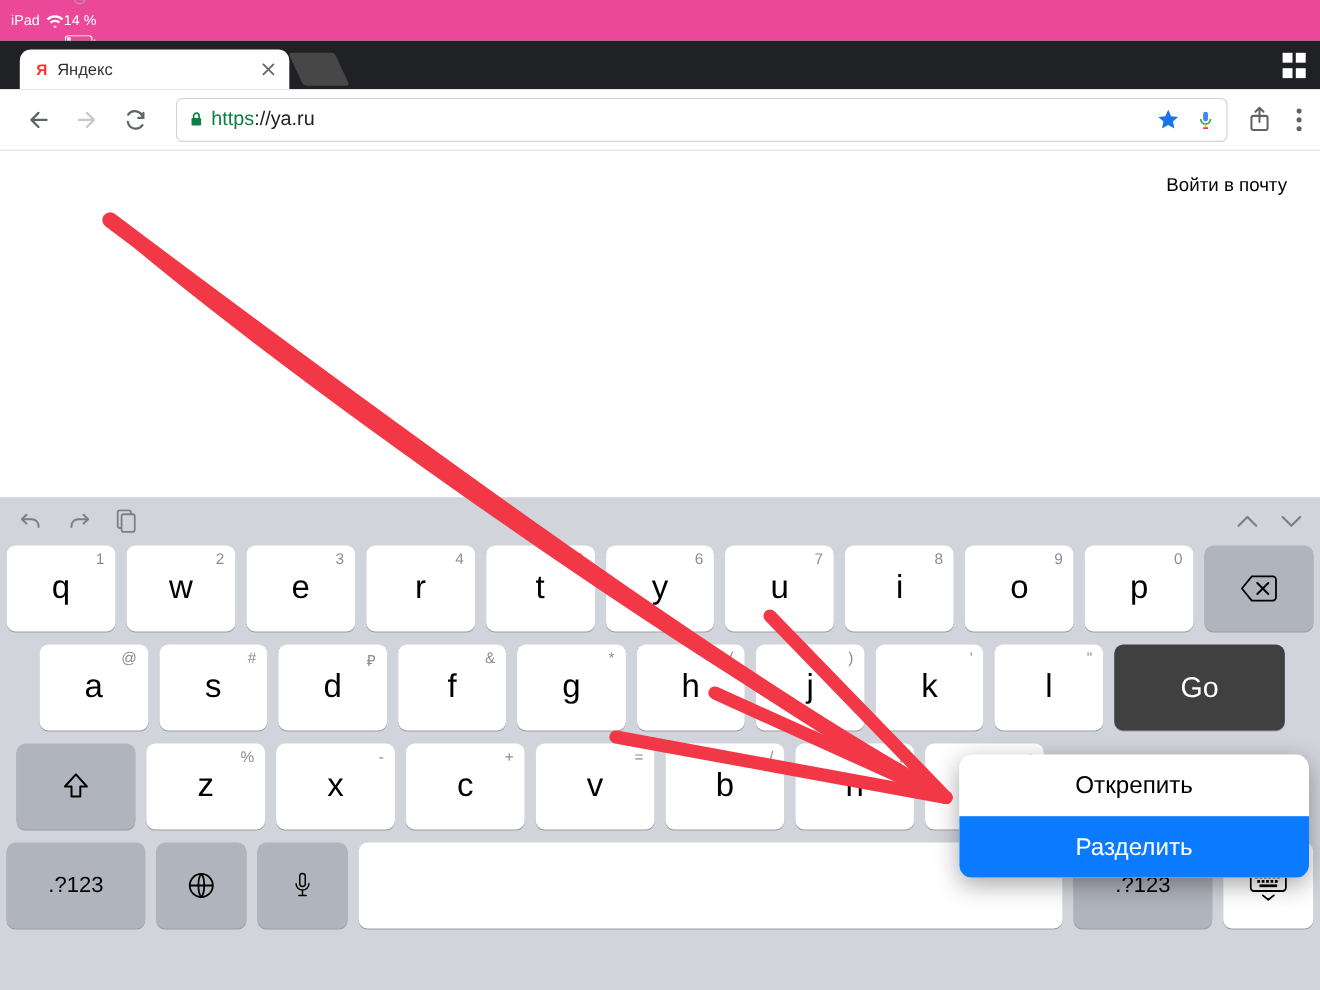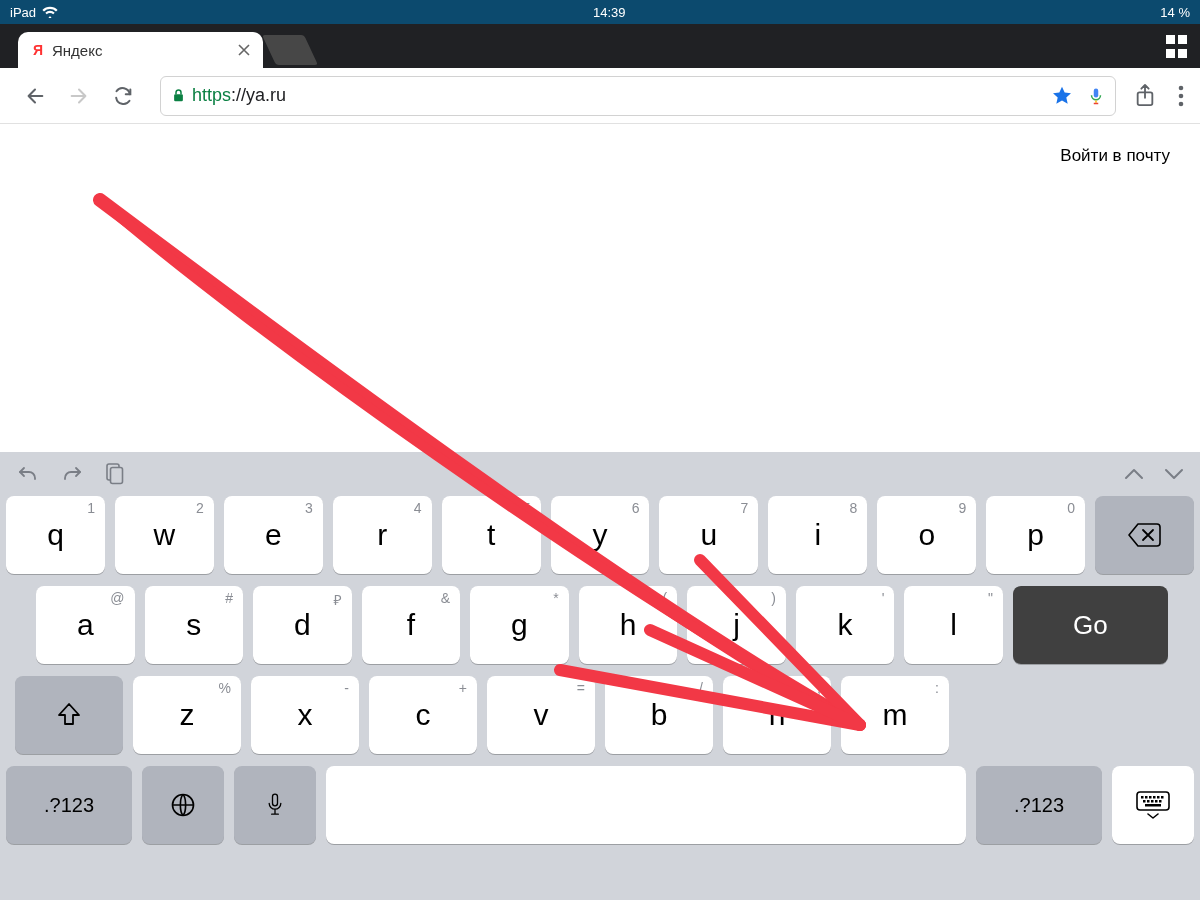--- a/index.html
+++ b/index.html
@@ -1,19 +1,19 @@
 <!DOCTYPE html>
 <html><head>
 <meta charset="utf-8">
 <style>
   * { box-sizing: border-box; margin: 0; padding: 0; font-family: -apple-system, "Helvetica Neue", Helvetica, Arial, sans-serif; }
   html, body { width: 1200px; height: 900px; background: #fff; overflow: hidden; }
 
   
-  .statusbar { height: 24px; background: #0c4a6e; color: #fff; display: flex; align-items: center; font-size: 13px; padding: 0 10px; }
+  .statusbar { height: 37px; background: #ec4899; color: #fff; display: flex; align-items: center; font-size: 13px; padding: 0 10px; }
   .statusbar .left { display: flex; align-items: center; gap: 6px; }
   .statusbar .center { flex: 1; text-align: center; font-weight: 500; }
   .statusbar .right { display: flex; align-items: center; gap: 6px; flex-direction: column; }
   .wifi-icon svg, .moon-icon svg, .battery-icon svg { display: block; }
 
   
   .tabbar { height: 44px; background: #202124; display: flex; align-items: flex-end; position: relative; }
   .tab {
     width: 245px; height: 36px; margin-left: 18px; background: #fff;
     border-top-left-radius: 10px; border-top-right-radius: 10px;
@@ -99,21 +99,20 @@
 
 <div class="statusbar">
   <div class="left">
     <span>iPad</span>
     <span class="wifi-icon">
       <svg width="16" height="12" viewBox="0 0 16 12">
           <path d="M8 10.5a1.3 1.3 0 100 2.6 1.3 1.3 0 000-2.6zM3.3 6.8a6.7 6.7 0 019.4 0l-1.5 1.5a4.6 4.6 0 00-6.5 0zM.4 3.9a10.8 10.8 0 0115.2 0L14 5.4A8.7 8.7 0 002 5.4z" fill="#fff"></path>
         </svg>
     </span>
   </div>
-  <div class="center">14:39</div>
   <div class="right">
     <span class="moon-icon">
       <svg width="13" height="13" viewBox="0 0 24 24">
           <path d="M21 12.8A9 9 0 1111.2 3 7 7 0 0021 12.8z" fill="none" stroke="#aaa" stroke-width="2"></path>
         </svg>
     </span>
     <span>14 %</span>
     <span class="battery-icon">
       <svg width="28" height="13" viewBox="0 0 28 13">
           <rect x="0.5" y="0.5" width="24" height="12" rx="2.5" fill="none" stroke="#fff"></rect>
@@ -321,20 +320,24 @@
               <rect x="19" y="9" width="2.5" height="2.5"></rect>
               <rect x="23" y="9" width="2.5" height="2.5"></rect>
               <rect x="9" y="13" width="16" height="2.5"></rect>
             </g>
             <path d="M12 23l5 4 5-4" stroke="#000" stroke-width="1.6" fill="none" stroke-linecap="round" stroke-linejoin="round"></path>
           </svg>
       </div>
     </div>
   </div>
 
+  <div class="popover">
+    <div class="item normal">Открепить</div>
+    <div class="item selected">Разделить</div>
+  </div>
 </div>
 
 <svg class="annotation" width="1200" height="900" style="position:absolute;left:0;top:0;z-index:100;">
   <path d="M100 200 C 300 350, 650 610, 850 720" stroke="#f23846" stroke-width="14" fill="none" stroke-linecap="round"></path>
   <path d="M100 200 C 250 330, 600 580, 850 720" stroke="#f23846" stroke-width="10" fill="none" stroke-linecap="round"></path>
   <path d="M860 725 L700 560" stroke="#f23846" stroke-width="12" fill="none" stroke-linecap="round"></path>
   <path d="M860 725 L560 670" stroke="#f23846" stroke-width="12" fill="none" stroke-linecap="round"></path>
   <path d="M860 725 L650 630" stroke="#f23846" stroke-width="12" fill="none" stroke-linecap="round"></path>
 </svg>
 

